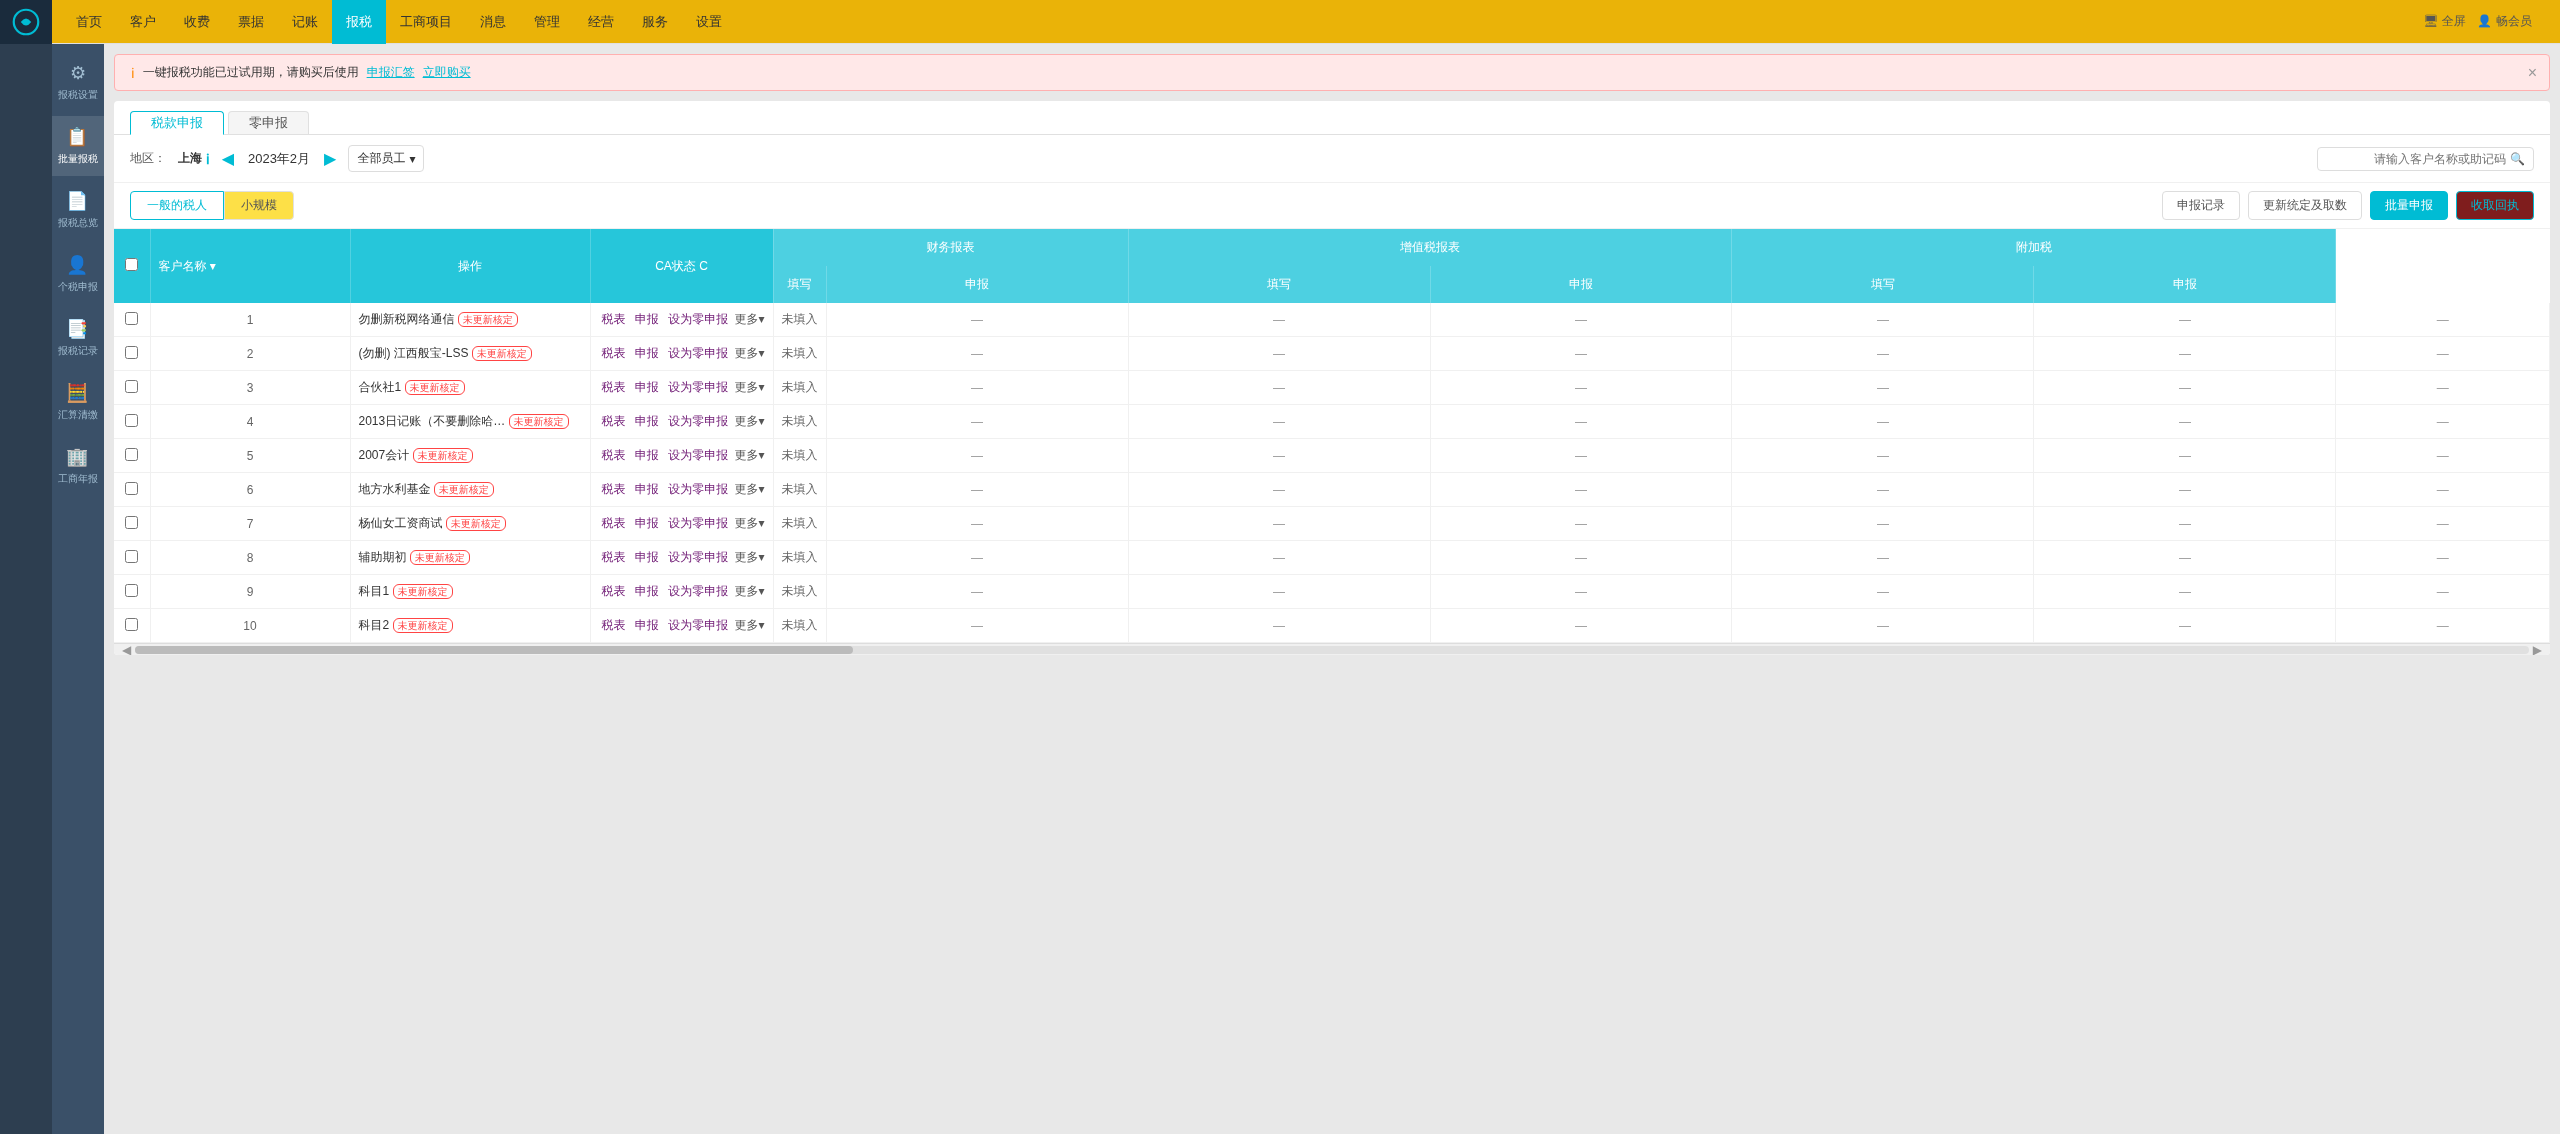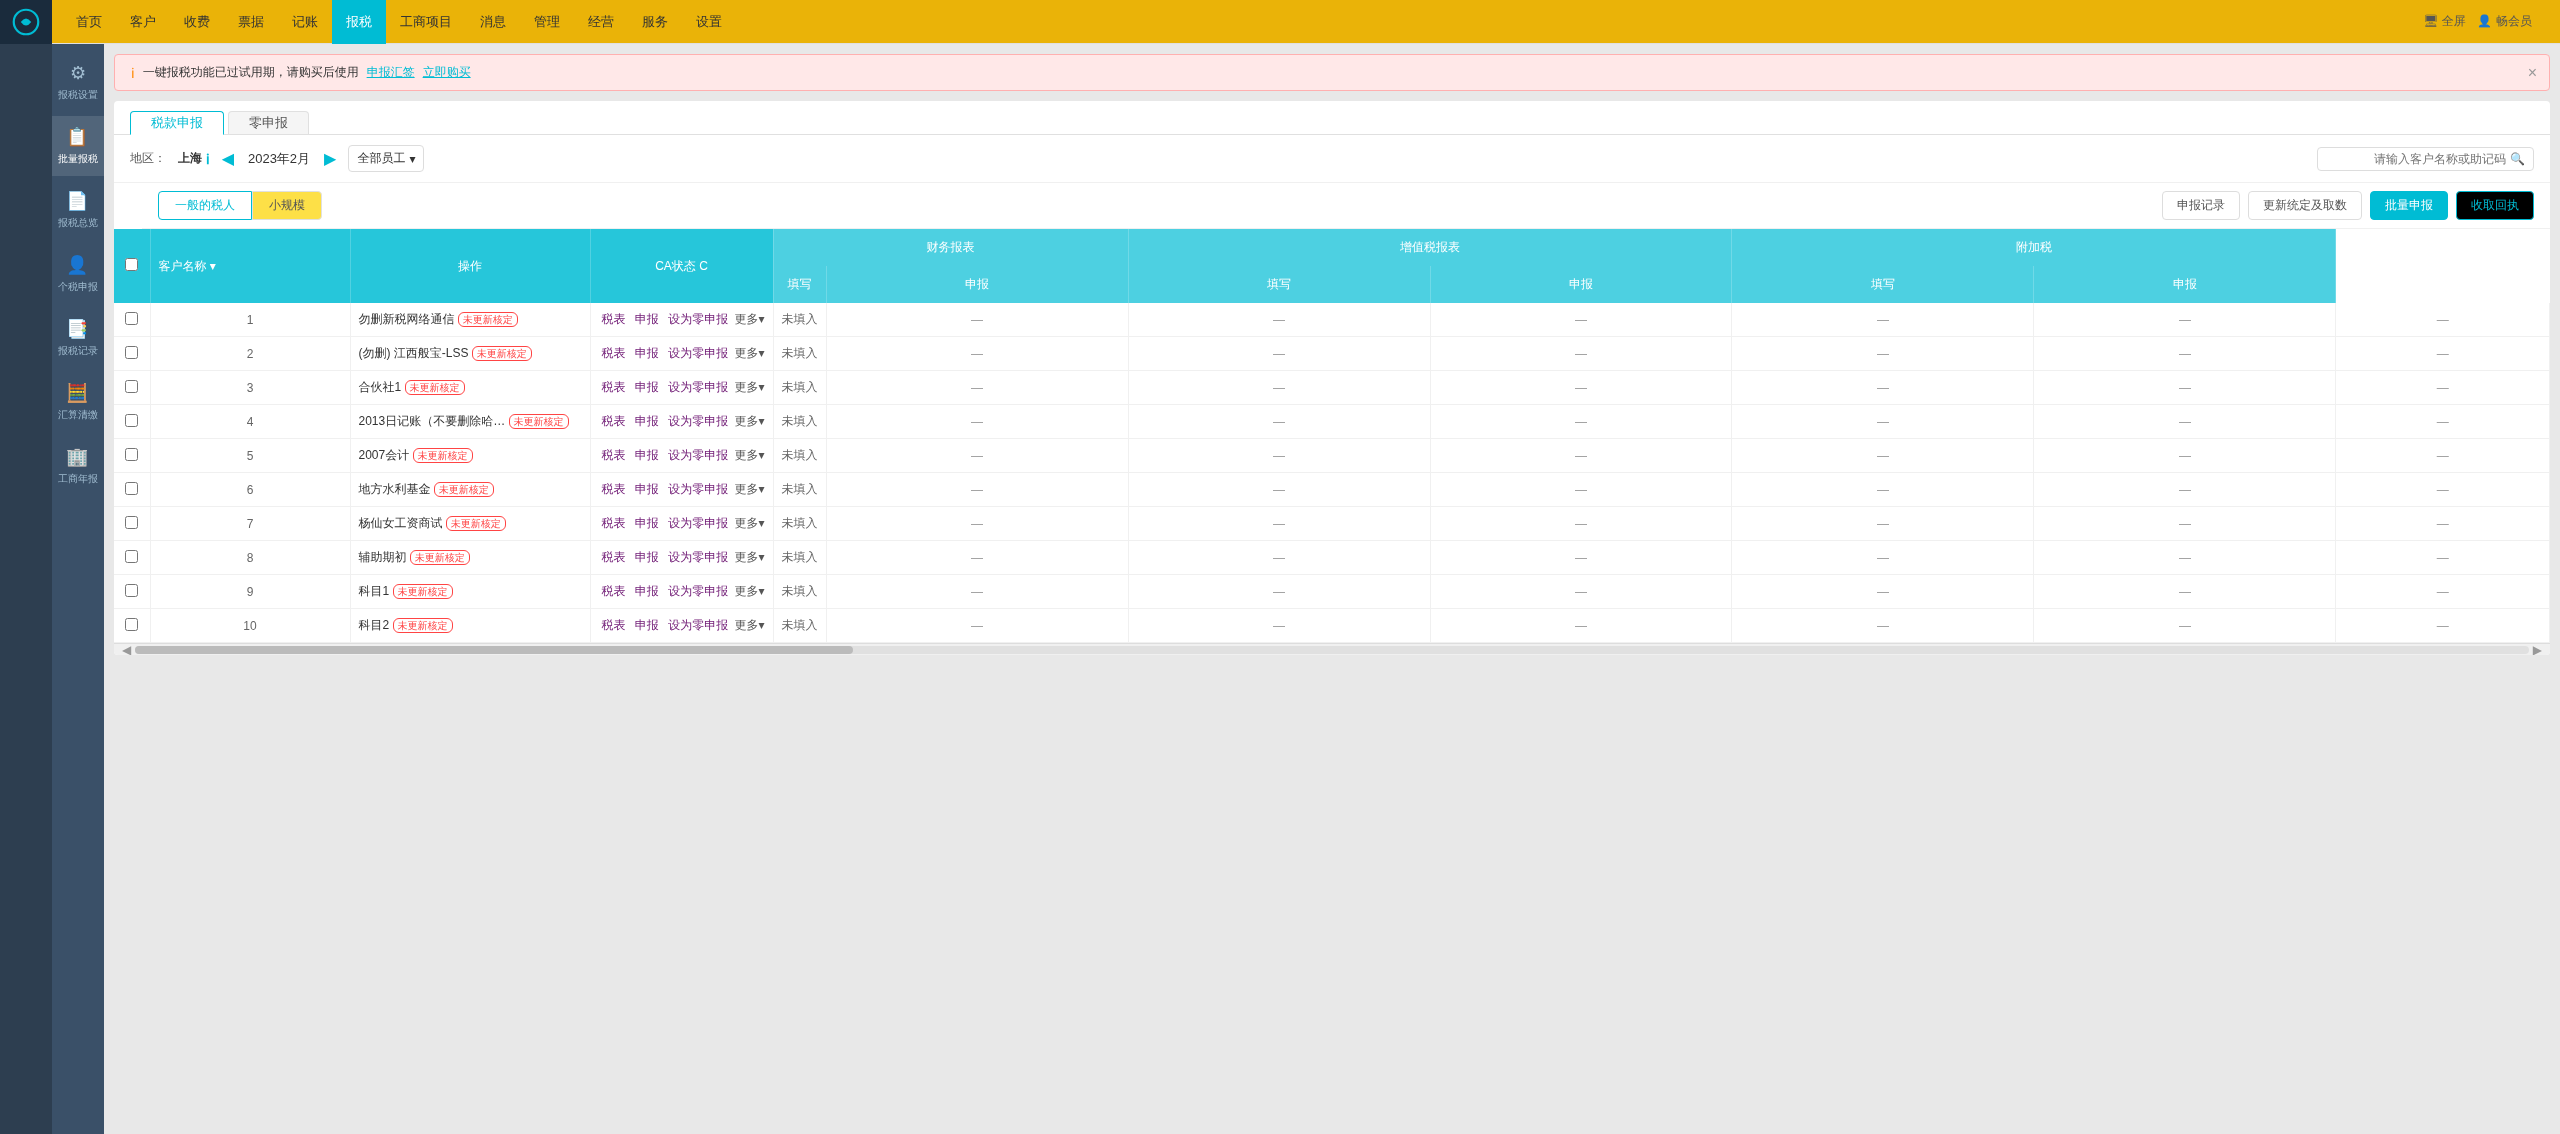--- a/index.html
+++ b/index.html
@@ -194,21 +194,20 @@
     .search-box input { border: none; outline: none; font-size: 12px; width: 180px; color: #999; text-align: right; }
     .search-box .search-icon { color: #ccc; cursor: pointer; }
 
     
     .action-bar {
       display: flex;
       align-items: flex-start;
       padding: 8px 16px;
       gap: 8px;
       border-bottom: 1px solid #f0f0f0;
-      margin-left: 28px;
     }
     .taxpayer-tabs { display: flex; gap: 0; margin-right: 8px; }
     .taxpayer-tab {
       padding: 5px 16px;
       border: 1px solid #e0e0e0;
       cursor: pointer;
       font-size: 12px;
       color: #555;
       background: #fde047;
     }
@@ -218,21 +217,21 @@
     .action-btns { margin-left: auto; display: flex; gap: 8px; }
     .btn {
       padding: 5px 14px;
       border-radius: 4px;
       cursor: pointer;
       font-size: 12px;
       border: 1px solid;
     }
     .btn-default { background: #fff; color: #555; border-color: #ddd; }
     .btn-primary { background: #00bcd4; color: #fff; border-color: #00bcd4; }
-    .btn-outline { background: #000000; color: #00bcd4; border-color: #00bcd4; }
+    .btn-outline { background: #7f1d1d; color: #00bcd4; border-color: #00bcd4; }
 
     
     .table-wrapper { overflow-x: auto; }
     table {
       width: 100%;
       border-collapse: collapse;
       font-size: 12px;
     }
     thead tr {
       background: #26c6da;

